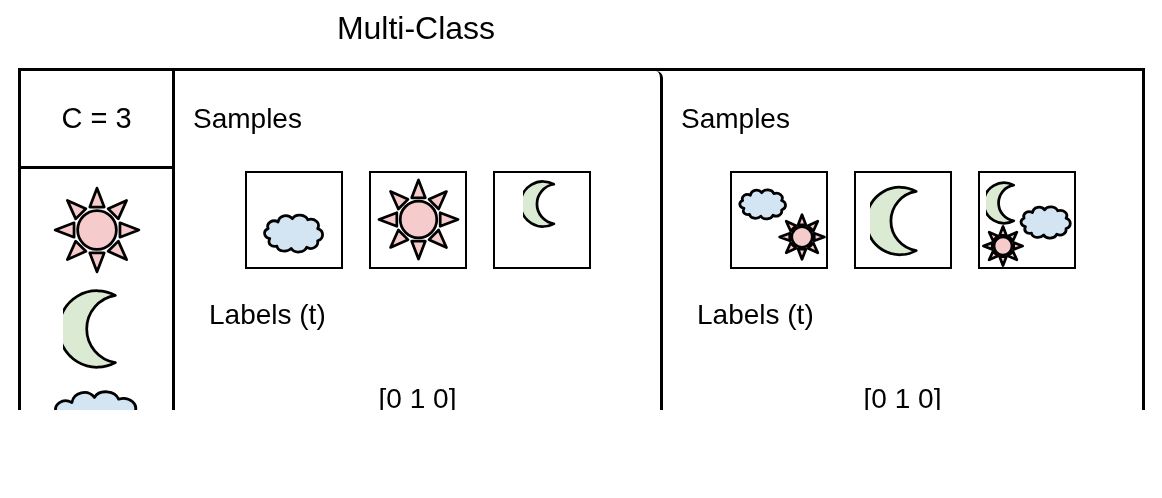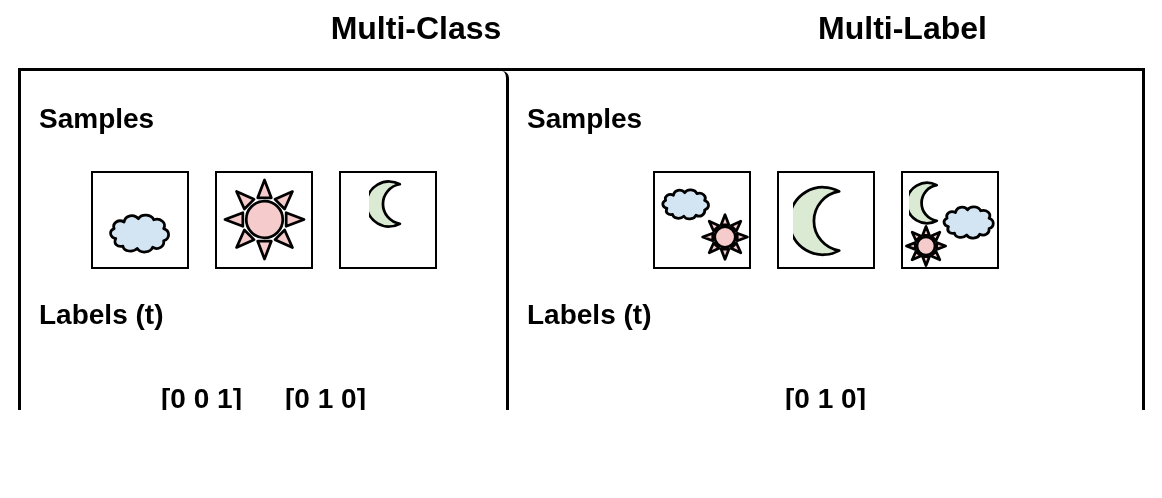--- a/index.html
+++ b/index.html
@@ -1,18 +1,18 @@
 <!DOCTYPE html>
 <html><head>
 <meta charset="utf-8">
 <style>
   html,body { margin:0; padding:0; background:#ffffff; }
   .stage {
     position:relative; width:1162px; height:410px; background:#ffffff;
-    font-family:"Liberation Sans", sans-serif; color:#000; overflow:hidden;font-weight:bold;
+    font-family:"Liberation Sans", sans-serif; color:#000; overflow:hidden;
   }
   svg.defs { position:absolute; width:0; height:0; }
 
   
   .hdr {
     position:absolute; top:8px; height:40px;
     font-size:32px; line-height:40px; text-align:center; color:#000;
   }
   .hdr-mc { left:172px; width:488px; }
   .hdr-ml { left:660px; width:485px; }
@@ -35,21 +35,21 @@
     justify-content:space-around; padding:12px 0 14px 0;
   }
 
   
   .panel { position:relative; box-sizing:border-box;border-radius:7px; }
   .panel-mc { width:488px; border-right:3px solid #000; }
   .panel-ml { flex:1; }
 
   .sec-label { position:absolute; left:18px; font-size:28px; }
   .sec-label.samples { top:32px; }
-  .sec-label.labels  { top:228px; }
+  .sec-label.labels  { top:228px;margin-left:16px; }
 
   .boxes {
     position:absolute; left:0; top:100px; width:100%;
     display:flex; justify-content:center; gap:26px;
   }
   .sample-box {
     position:relative; width:98px; height:98px;
     border:2.5px solid #000; box-sizing:border-box; background:#fff;
   }
   .sample-box svg { position:absolute; }
@@ -115,24 +115,37 @@
           C 115 38, 115 52, 103 56
           C 105 66, 93 74, 83 68
           C 79 78, 61 80, 55 70
           C 47 78, 31 76, 29 66
           C 19 68, 11 62, 16 52 Z"></path>
       </symbol>
     </defs>
   </svg>
 
   <div class="hdr hdr-mc">Multi-Class</div>
-  <div class="hdr hdr-ml">Multi-Label</div>
 
   <div class="board">
 
+    <div class="sidebar">
+      <div class="c-cell">C = 3</div>
+      <div class="class-icons">
+        <svg class="ic-sun-big" viewBox="0 0 100 100">
+            <use href="#icon-sun"></use>
+          </svg>
+        <svg class="ic-moon-big" viewBox="0 0 80 100">
+            <use href="#icon-moon"></use>
+          </svg>
+        <svg class="ic-cloud-big" viewBox="0 0 120 84">
+            <use href="#icon-cloud"></use>
+          </svg>
+      </div>
+    </div>
 
     <div class="panel panel-mc">
       <div class="sec-label samples">Samples</div>
       <div class="boxes">
         <div class="sample-box">
           <svg class="mc1-cloud" viewBox="0 0 120 84">
               <use href="#icon-cloud"></use>
             </svg>
         </div>
         <div class="sample-box">
@@ -141,21 +154,20 @@
             </svg>
         </div>
         <div class="sample-box">
           <svg class="mc3-moon" viewBox="0 0 80 100">
               <use href="#icon-moon"></use>
             </svg>
         </div>
       </div>
       <div class="sec-label labels">Labels (t)</div>
       <div class="vectors">
-        <div class="vec">[0 0 1]</div>
         <div class="vec">[0 1 0]</div>
       </div>
     </div>
 
     <div class="panel panel-ml">
       <div class="sec-label samples">Samples</div>
       <div class="boxes">
         <div class="sample-box">
           <svg class="ml1-cloud" viewBox="0 0 120 84">
               <use href="#icon-cloud"></use>

